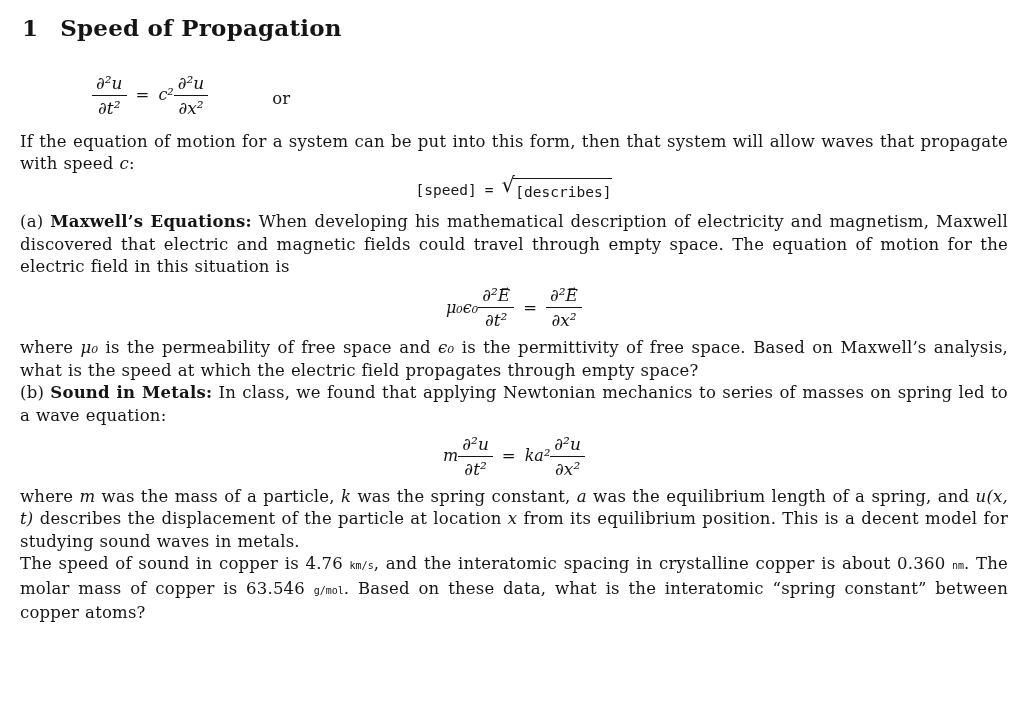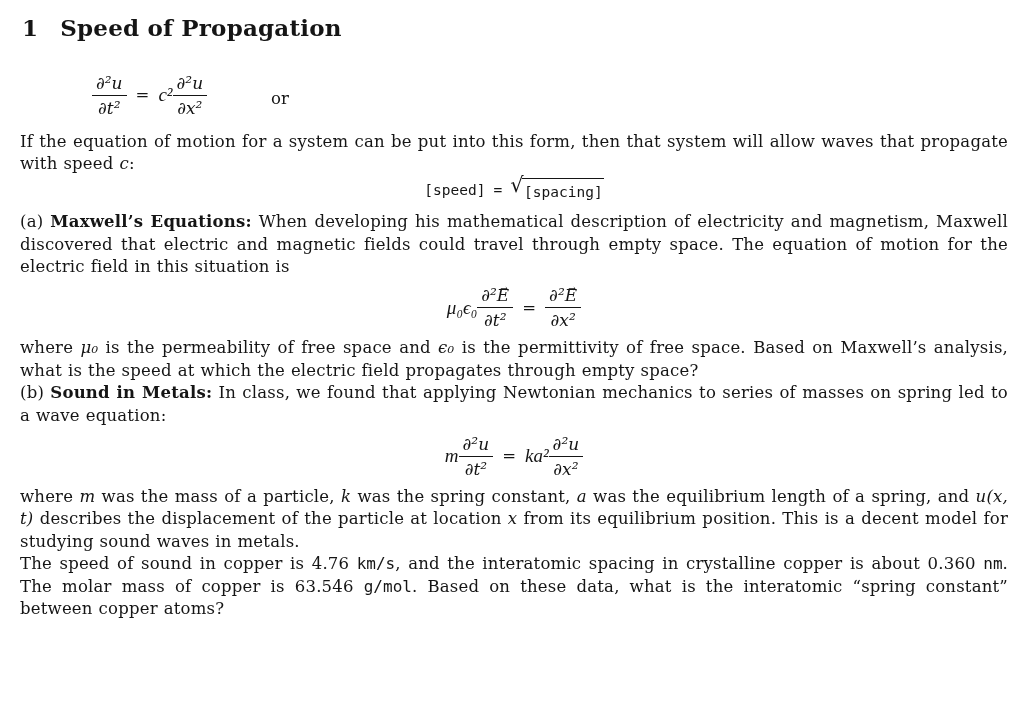--- a/index.html
+++ b/index.html
@@ -30,21 +30,21 @@
     letter-spacing: 0.2px;
     word-spacing: 0.5px;
   }
   .mb-lg { margin-bottom: 12px; }
   .mb-sm { margin-bottom: 4px; }
   .mb-xs { margin-bottom: 2px; }
   .seg-bold { font-weight: 700; }
   .seg-math { font-style: italic; }
   .seg-mono {
     font-family: "DejaVu Sans Mono", "Liberation Mono", monospace;
-    font-size: 16px;
+    font-size: 10px;
     letter-spacing: 0;
   }
   
   .eq {
     display: flex;
     align-items: center;
     margin: 10px 0 12px 0;
   }
   .eq-left { padding-left: 72px; }
   .eq-center { justify-content: center; }
@@ -52,21 +52,21 @@
   .frac {
     display: inline-block;
     text-align: center;
     vertical-align: middle;
     line-height: 20px;
     font-size: 17px;
   }
   .frac .num { display: block; border-bottom: 1.2px solid #151515; padding: 1px 4px 2px; }
   .frac .den { display: block; padding: 2px 4px 1px; }
   .eqsign { font-style: normal; margin: 0 9px; }
-  .coeff { font-size: 19px; font-family: Liberation Serif, serif; }
+  .coeff { font-size: 16px; }
   .or-label { font-style: normal; margin: 8px 34px 0 64px; }
   .mono-text {
     font-family: "DejaVu Sans Mono", "Liberation Mono", monospace;
     font-size: 14.5px;
     font-style: normal;
     letter-spacing: 0;
   }
   .mono-eqsp { margin: 0 8px; }
   .vec { position: relative; display: inline-block; }
   .vec-arrow {
@@ -116,21 +116,21 @@
     <span class="or-label">or</span>
   </div>
 
   <p class="para mb-xs"><span>If the equation of motion for a system can be put into this form, then that system will allow waves that propagate with speed </span><span class="seg-math">c</span><span>:</span></p>
 
   <div class="eq eq-center" style="margin-top:2px; margin-bottom:8px;">
     <span class="mono-text">[speed]</span>
     <span class="mono-text mono-eqsp">=</span>
     <span class="sqrt">
       <span class="radical-sign">√</span>
-      <span class="radicand mono-text">[spacing]</span>
+      <span class="radicand mono-text">[describes]</span>
     </span>
   </div>
 
 
   <p class="para mb-sm"><span>(a) </span><span class="seg-bold">Maxwell’s Equations:</span><span> When developing his mathematical description of electricity and magnetism, Maxwell discovered that electric and magnetic fields could travel through empty space. The equation of motion for the electric field in this situation is</span></p>
 
   <div class="eq eq-center" style="margin:6px 0 6px 0;">
     <span class="coeff math">μ₀ϵ₀</span>
     <span class="frac math">
       <span class="num"><span>∂²</span><span class="vec"><span>E</span><span class="vec-arrow">→</span></span></span>

